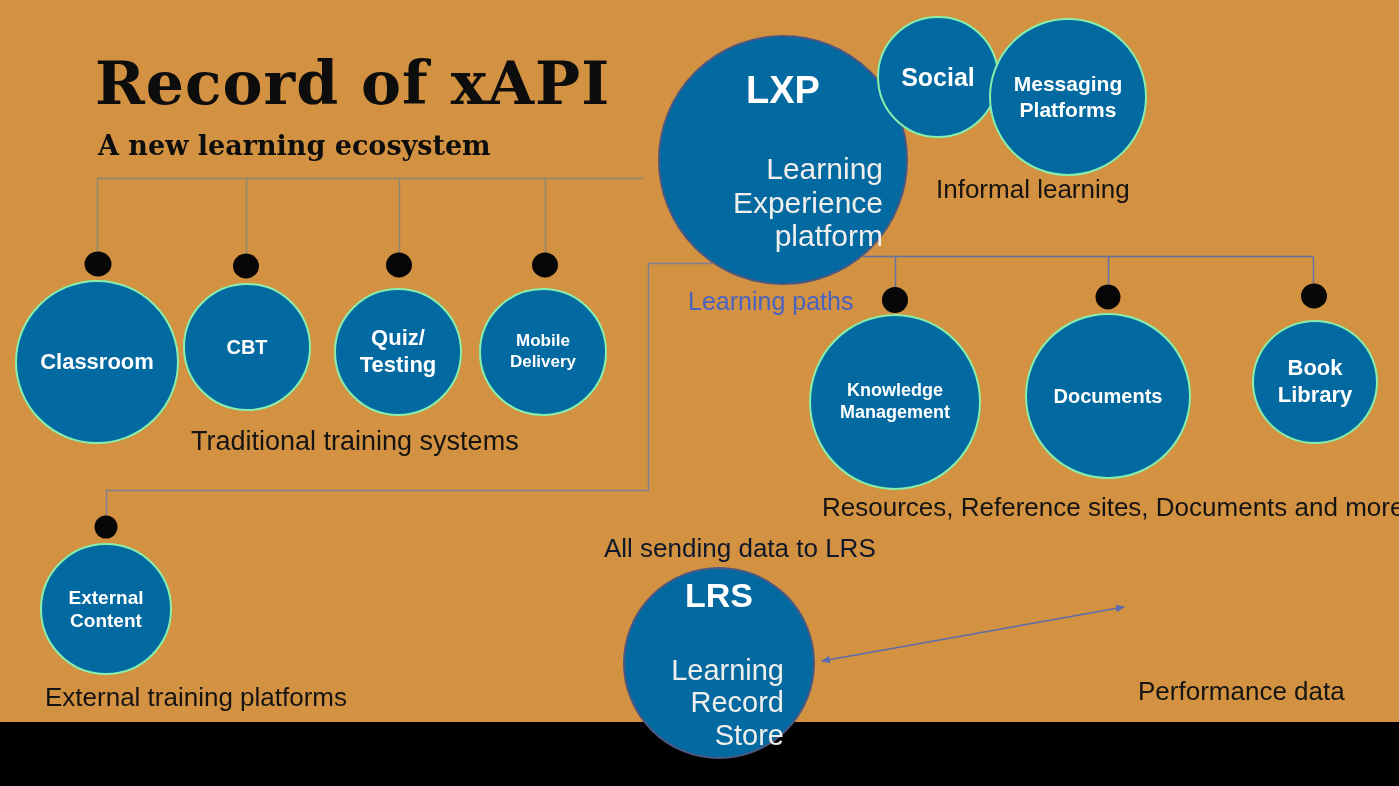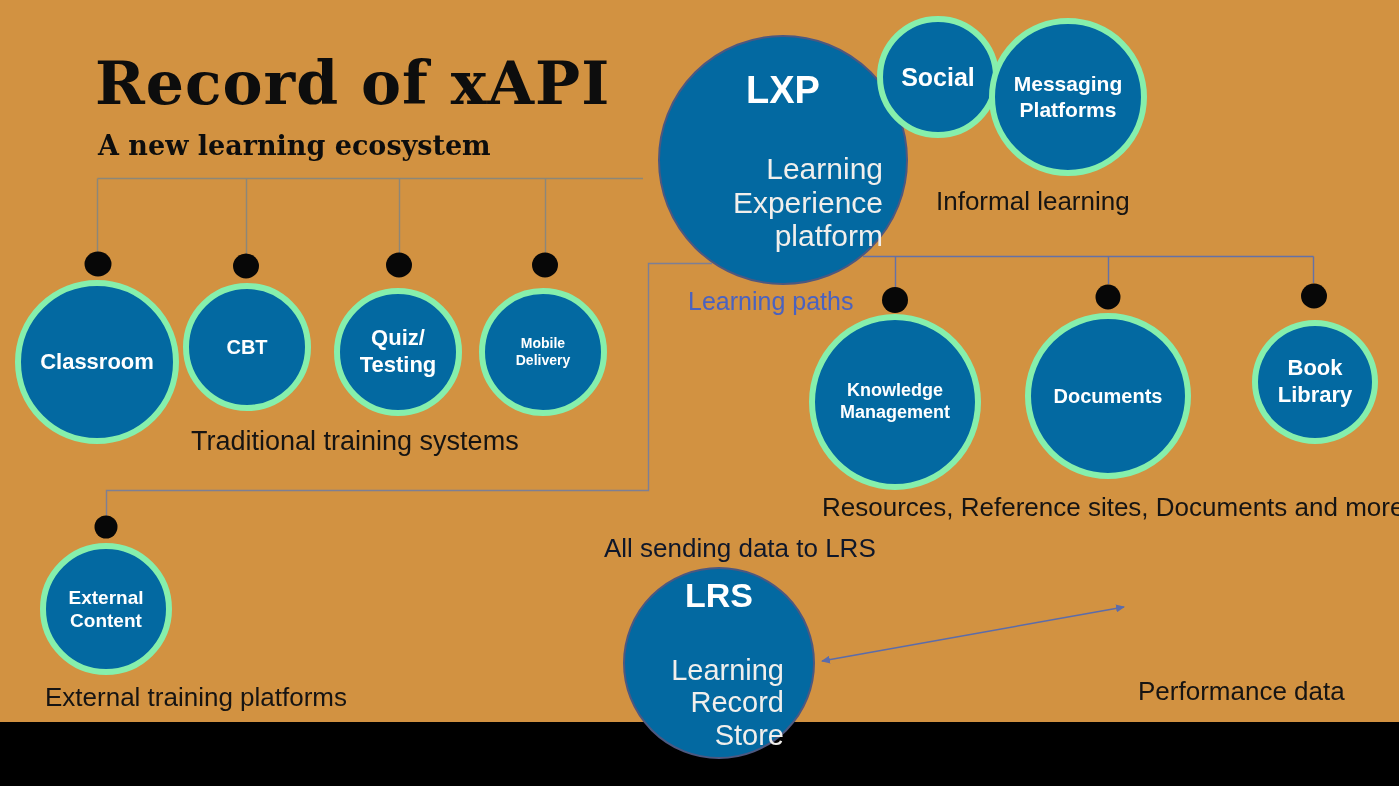--- a/index.html
+++ b/index.html
@@ -27,46 +27,46 @@
   .node{
     position:absolute;border-radius:50%;
     background:#0369a1;
     display:flex;align-items:center;justify-content:center;
     text-align:center;color:#ffffff;
     font-family:Liberation Sans, sans-serif;
     font-weight:700;
     white-space:pre-line;line-height:1.22;
     box-sizing:border-box;
   }
-  .white-ring{border:6px solid #86efac;}
+  .white-ring{border:2px solid #86efac;}
   .blue-ring{border:2px solid #4d5880;}
   .node .acronym{font-weight:700;display:block;}
   .node .fullname{font-weight:400;color:#f1efec;display:block;line-height:1.12;text-align:right;}
   .node-inner{white-space:pre-line;}
   
   #n-classroom{left:15px;top:280px;width:164px;height:164px;font-size:22px;}
   #n-cbt{left:183px;top:283px;width:128px;height:128px;font-size:20px;}
   #n-quiz{left:334px;top:288px;width:128px;height:128px;font-size:22px;}
-  #n-mobile{left:479px;top:288px;width:128px;height:128px;font-size:14px;text-align:center;}
+  #n-mobile{left:479px;top:288px;width:128px;height:128px;font-size:17px;text-align:center;}
   #n-lxp{left:658px;top:35px;width:250px;height:250px;font-size:30px;}
   #n-lxp .acronym{font-size:38px;margin-bottom:2px;}
   #n-lxp .fullname{width:200px;margin:0 auto;font-size:30px;}
   #n-social{left:877px;top:16px;width:122px;height:122px;font-size:25px;}
   #n-messaging{left:989px;top:18px;width:158px;height:158px;font-size:21px;}
   #n-knowledge{left:809px;top:314px;width:172px;height:176px;font-size:18px;}
   #n-documents{left:1025px;top:313px;width:166px;height:166px;font-size:20px;}
   #n-book{left:1252px;top:320px;width:126px;height:124px;font-size:22px;}
   #n-external{left:40px;top:543px;width:132px;height:132px;font-size:19px;}
   #n-lrs{left:623px;top:567px;width:192px;height:192px;font-size:29px;}
   #n-lrs .acronym{font-size:34px;margin-bottom:2px;}
   #n-lrs .fullname{width:130px;margin:0 auto;font-size:29px;}
   #n-bi{left:1129px;top:541px;width:128px;height:128px;font-size:36px;letter-spacing:1px;}
   
   .caption{position:absolute;color:#161413;font-size:26px;white-space:nowrap;}
-  #cap-informal{left:936px;top:186px;}
+  #cap-informal{left:936px;top:174px;}
   #cap-learning-paths{left:688px;top:287px;color:#4a62c0;font-size:25px;}
   #cap-traditional{left:191px;top:426px;font-size:27px;}
   #cap-resources{left:822px;top:492px;}
   #cap-external{left:45px;top:682px;}
   #cap-performance{left:1138px;top:676px;}
   #cap-allsending{left:604px;top:533px;color:#0f172a;text-align:center;}
   
   #bottom-bar{position:absolute;left:0;top:722px;width:1399px;height:64px;background:#000;}
 </style>
 </head>

